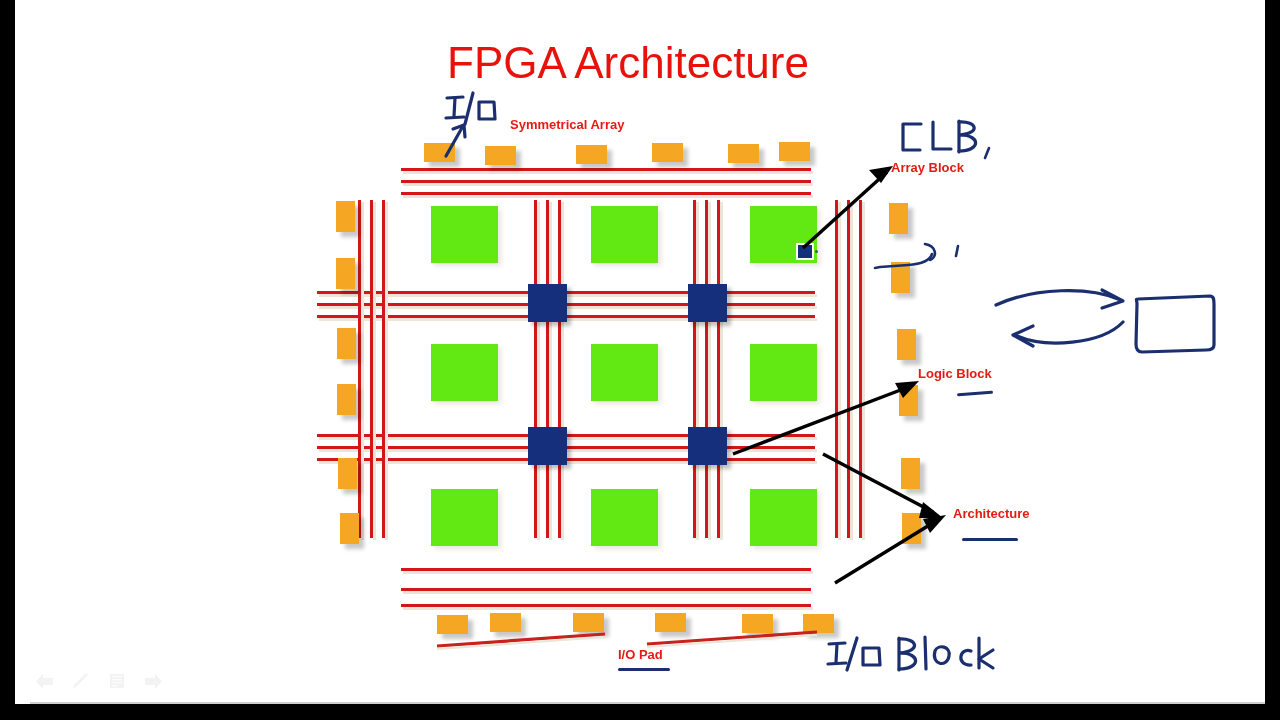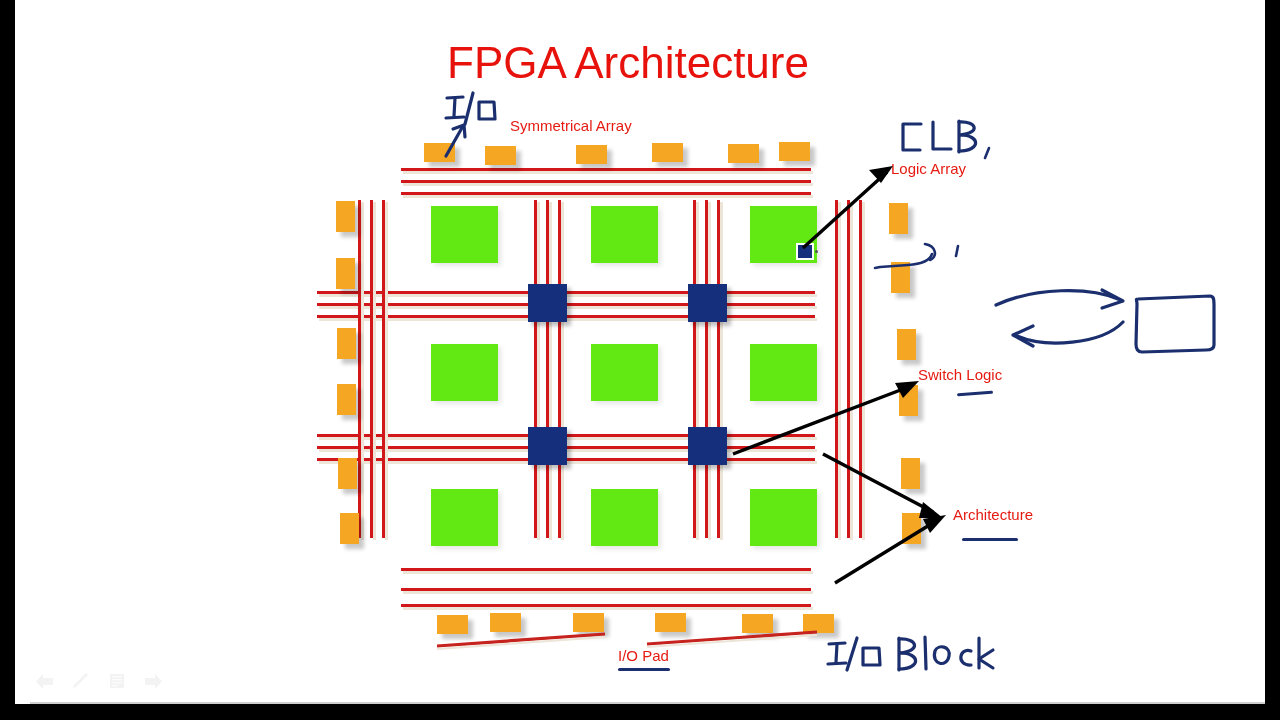--- a/index.html
+++ b/index.html
@@ -16,21 +16,21 @@
   .abs{position:absolute;}
 
   
   #title{left:0;top:38px;width:1250px;text-align:center;
          font-size:44px;color:#e8120c;letter-spacing:0px;
          font-family:"Liberation Sans","DejaVu Sans",sans-serif;
          white-space:nowrap;}
   #title-inner{display:inline-block;transform:translateX(-12px);}
 
   
-  .redlabel{color:#e51b12;font-weight:normal;font-size:15px;
+  .redlabel{color:#e51b12;font-weight:bold;font-size:13px;
             font-family:"Liberation Sans","DejaVu Sans",sans-serif;
             white-space:nowrap;}
 
   
   .pad{background:#f5a623;box-shadow:5px 5px 4px rgba(0,0,0,.22);}
   .pad-h{width:31px;height:19px;}
   .pad-v{width:19px;height:31px;}
 
   
   .logic{background:#62e914;width:67px;height:57px;
@@ -73,23 +73,23 @@
 
 <div id="screen">
   <div id="canvas" class="abs">
 
     <div id="title" class="abs">
       <span id="title-inner">FPGA Architecture</span>
     </div>
 
     <div class="abs redlabel" style="left:495px;top:117px;">Symmetrical Array</div>
 
-    <div class="abs redlabel" style="left:876px;top:160px;">Logic Array</div>
-
-    <div class="abs redlabel" style="left:903px;top:366px;">Switch Logic</div>
+    <div class="abs redlabel" style="left:876px;top:160px;">Array Block</div>
+
+    <div class="abs redlabel" style="left:903px;top:366px;">Logic Block</div>
 
     <div class="abs redlabel" style="left:938px;top:506px;">Architecture</div>
 
     <div class="abs redlabel" style="left:603px;top:647px;">I/O Pad</div>
 
     <div class="abs navy-underline" style="left:947px;top:538px;width:56px;"></div>
     <div class="abs navy-underline" style="left:603px;top:668px;width:52px;"></div>
     <div class="abs navy-underline" style="left:942px;top:392px;width:36px;transform:rotate(-4deg);"></div>
 
     <div class="lineWrap" style="left:386px;top:168px;width:410px;">

